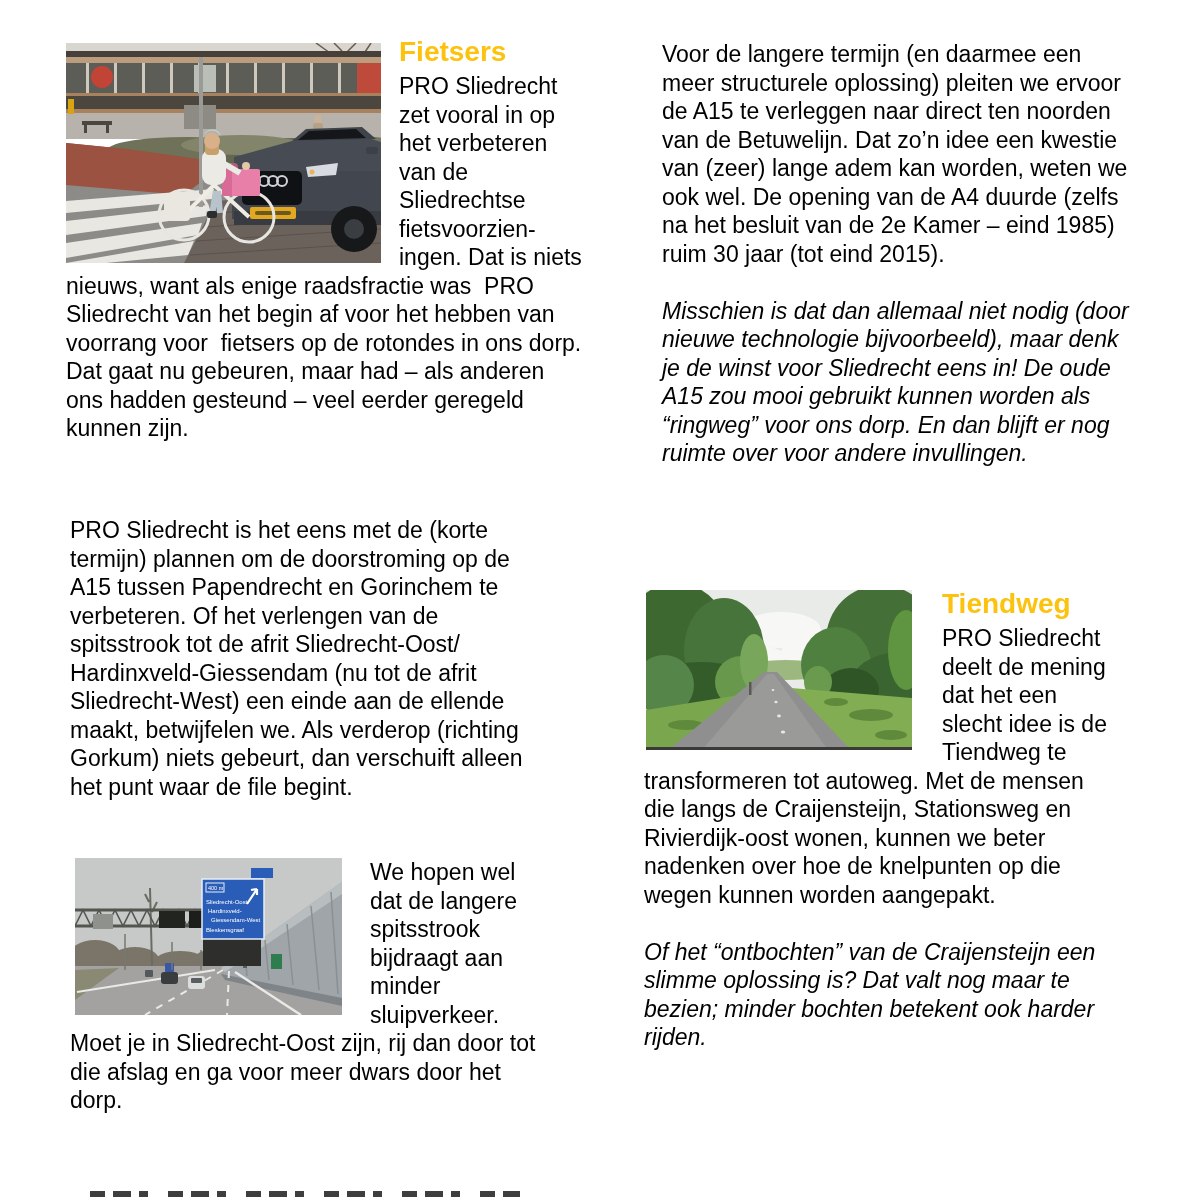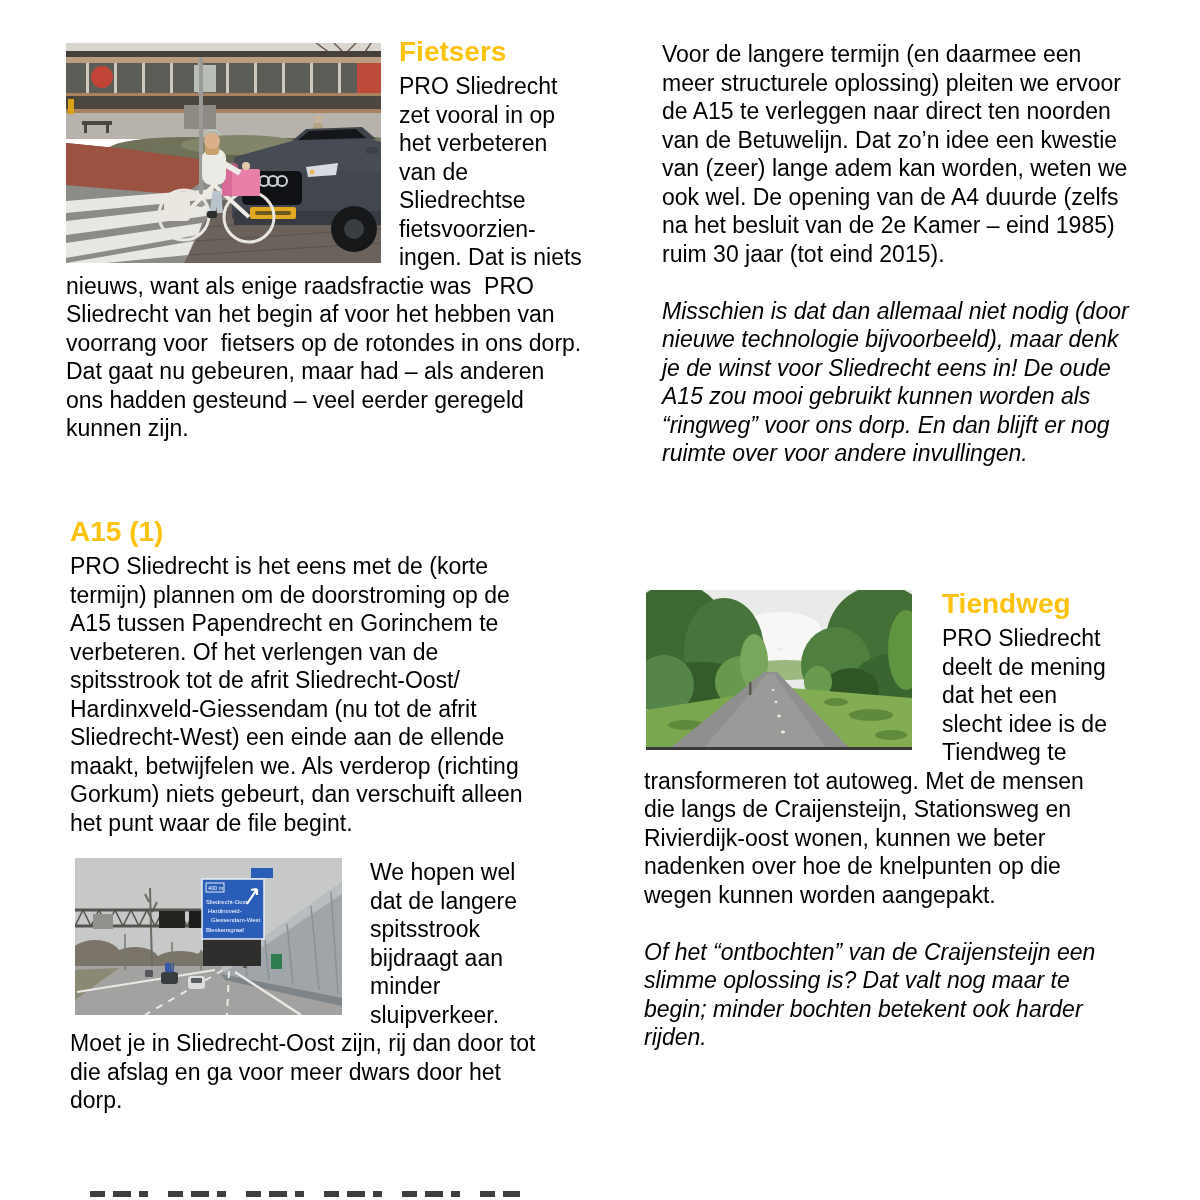--- a/index.html
+++ b/index.html
@@ -134,21 +134,20 @@
 ingen. Dat is niets
 nieuws, want als enige raadsfractie was  PRO
 Sliedrecht van het begin af voor het hebben van
 voorrang voor  fietsers op de rotondes in ons dorp.
 Dat gaat nu gebeuren, maar had – als anderen
 ons hadden gesteund – veel eerder geregeld
 kunnen zijn.</p>
   </section>
 
   <section class="sec" style="top:516px;left:70px;width:530px;">
-    <h2 class="head">A15 (1)</h2>
     <p class="body-text">PRO Sliedrecht is het eens met de (korte
 termijn) plannen om de doorstroming op de
 A15 tussen Papendrecht en Gorinchem te
 verbeteren. Of het verlengen van de
 spitsstrook tot de afrit Sliedrecht-Oost/
 Hardinxveld-Giessendam (nu tot de afrit
 Sliedrecht-West) een einde aan de ellende
 maakt, betwijfelen we. Als verderop (richting
 Gorkum) niets gebeurt, dan verschuift alleen
 het punt waar de file begint.</p>
@@ -305,19 +304,19 @@
 dat het een
 slecht idee is de
 Tiendweg te
 transformeren tot autoweg. Met de mensen
 die langs de Craijensteijn, Stationsweg en
 Rivierdijk-oost wonen, kunnen we beter
 nadenken over hoe de knelpunten op die
 wegen kunnen worden aangepakt.</p>
     <p class="body-text para-gap">Of het “ontbochten” van de Craijensteijn een
 slimme oplossing is? Dat valt nog maar te
-begin; minder bochten betekent ook harder
+bezien; minder bochten betekent ook harder
 rijden.</p>
   </section>
 
   <div class="cutoff"></div>
 
 </div>
 
 </body></html>

